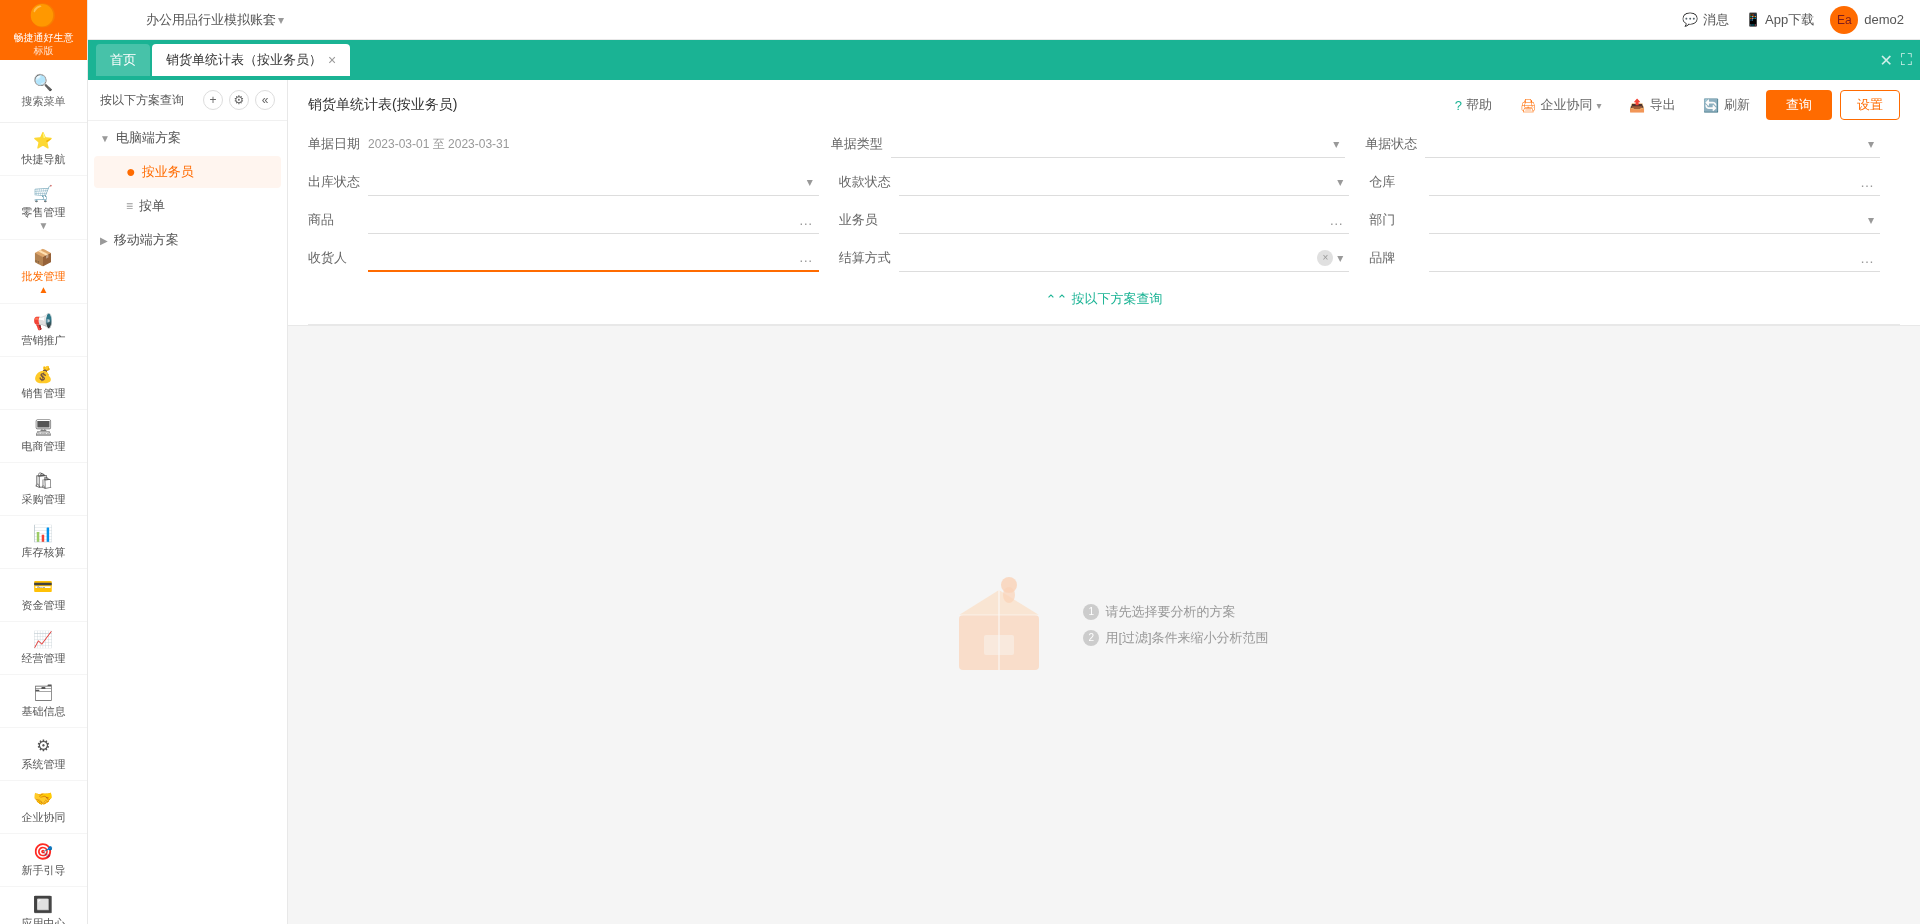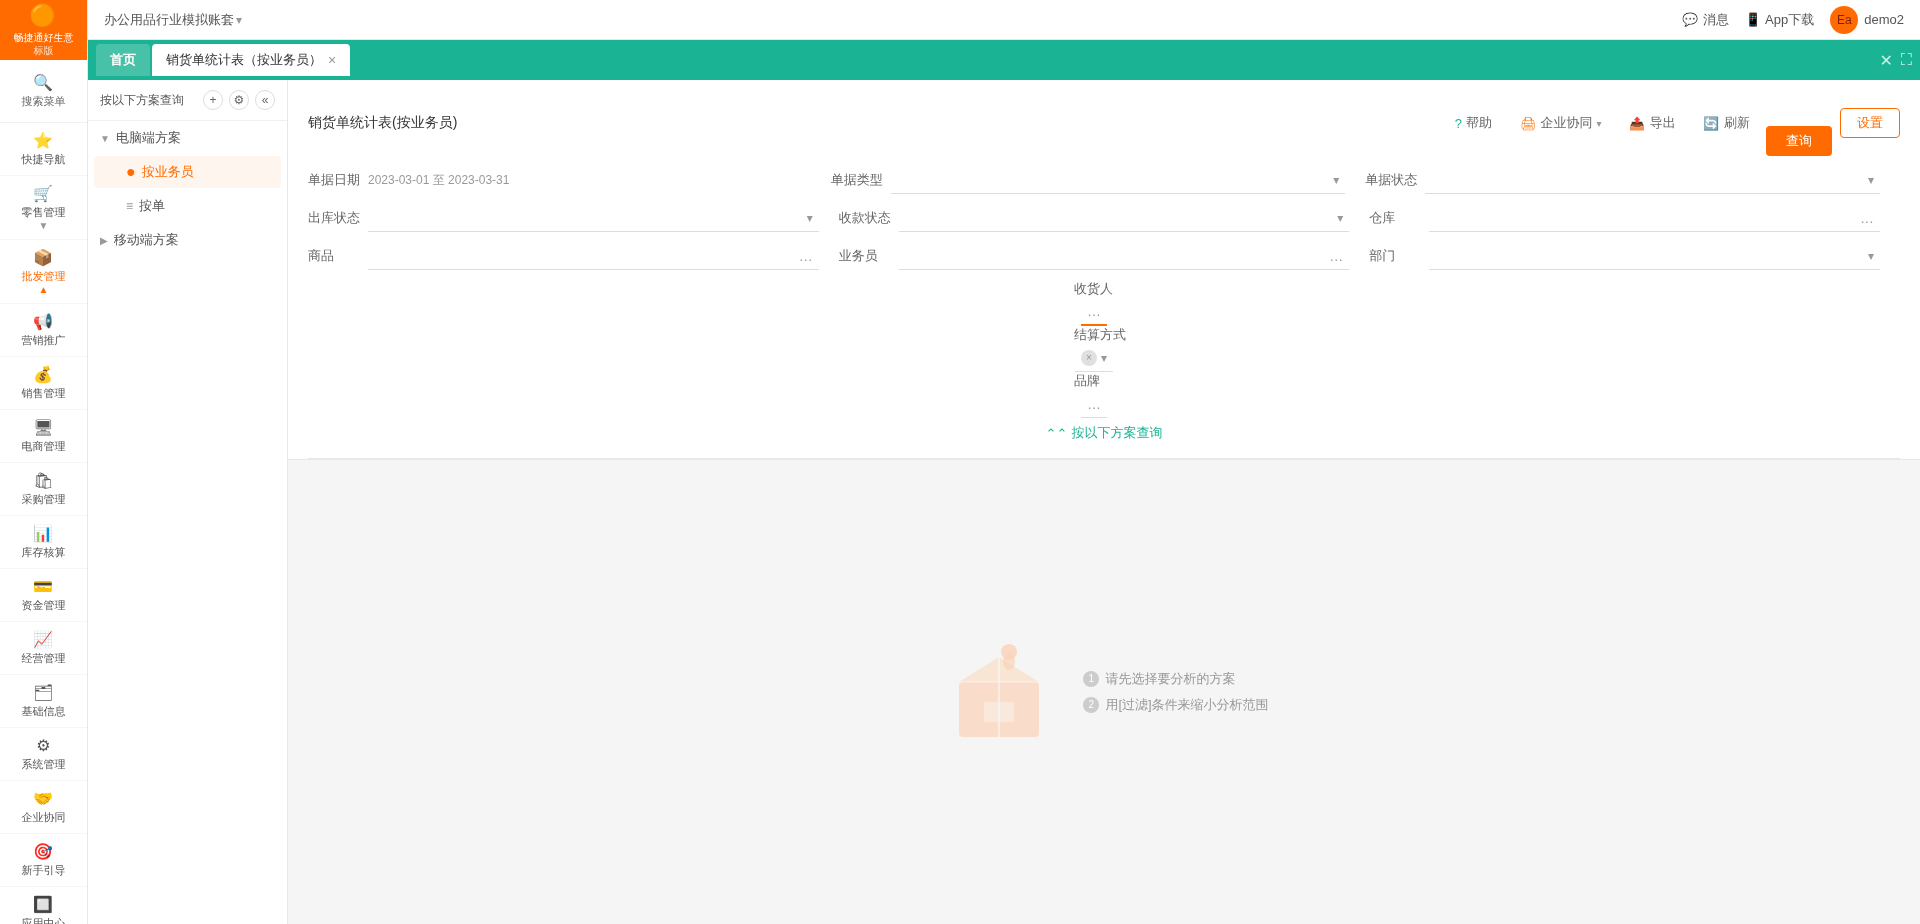--- a/index.html
+++ b/index.html
@@ -82,20 +82,21 @@
       align-items: center;
       padding: 0 16px;
       justify-content: space-between;
     }
     .top-bar-left {
       display: flex;
       align-items: center;
       gap: 2px;
       color: #555;
       font-size: 13px;
+      margin-left: 42px;
     }
     .top-bar-left .dropdown-icon { font-size: 12px; color: #999; }
     .top-bar-right {
       display: flex;
       align-items: center;
       gap: 16px;
       color: #555;
       font-size: 13px;
     }
     .avatar-circle {
@@ -123,21 +124,21 @@
       height: 32px;
       padding: 0 14px;
       border-radius: 4px 4px 0 0;
       display: flex;
       align-items: center;
       gap: 6px;
       cursor: pointer;
       font-size: 13px;
       color: #fff;
     }
-    .tab-item.home { background: rgba(255,255,255,0.2); font-weight: bold; }
+    .tab-item.home { background: rgba(255,255,255,0.2); }
     .tab-item.active { background: #fff; color: #333; }
     .tab-item .close-btn { font-size: 14px; color: #999; cursor: pointer; }
     .tab-bar-actions {
       margin-left: auto;
       display: flex;
       align-items: center;
       gap: 8px;
     }
     .tab-bar-actions button {
       background: none;
@@ -256,21 +257,20 @@
     }
     .page-action-btn .icon { color: #ff6b00; }
     .btn-query {
       background: #ff6b00;
       color: #fff;
       border: none;
       border-radius: 4px;
       padding: 6px 20px;
       cursor: pointer;
       font-size: 13px;
-      margin-top: 36px;
     }
     .btn-set {
       background: #fff;
       color: #ff6b00;
       border: 1px solid #ff6b00;
       border-radius: 4px;
       padding: 5px 16px;
       cursor: pointer;
       font-size: 13px;
     }
@@ -619,21 +619,21 @@
               <span class="field-content"></span>
               <span class="dots-icon">…</span>
             </div>
             <span class="filter-label">部门</span>
             <div class="filter-field" style="flex:1;">
               <span class="field-content"></span>
               <span class="dropdown-icon">▾</span>
             </div>
           </div>
 
-          <div class="filter-row" style="margin-bottom:0;flex-direction:column;">
+          <div class="filter-row" style="margin-bottom:12px;">
             <span class="filter-label">收货人</span>
             <div class="filter-field active-border" style="flex:1;margin-right:20px;">
               <span class="field-content"></span>
               <span class="dots-icon">…</span>
             </div>
             <span class="filter-label">结算方式</span>
             <div class="filter-field" style="flex:1;margin-right:20px;">
               <span class="field-content"></span>
               <div class="field-actions">
                 <span class="clear-icon">×</span>

